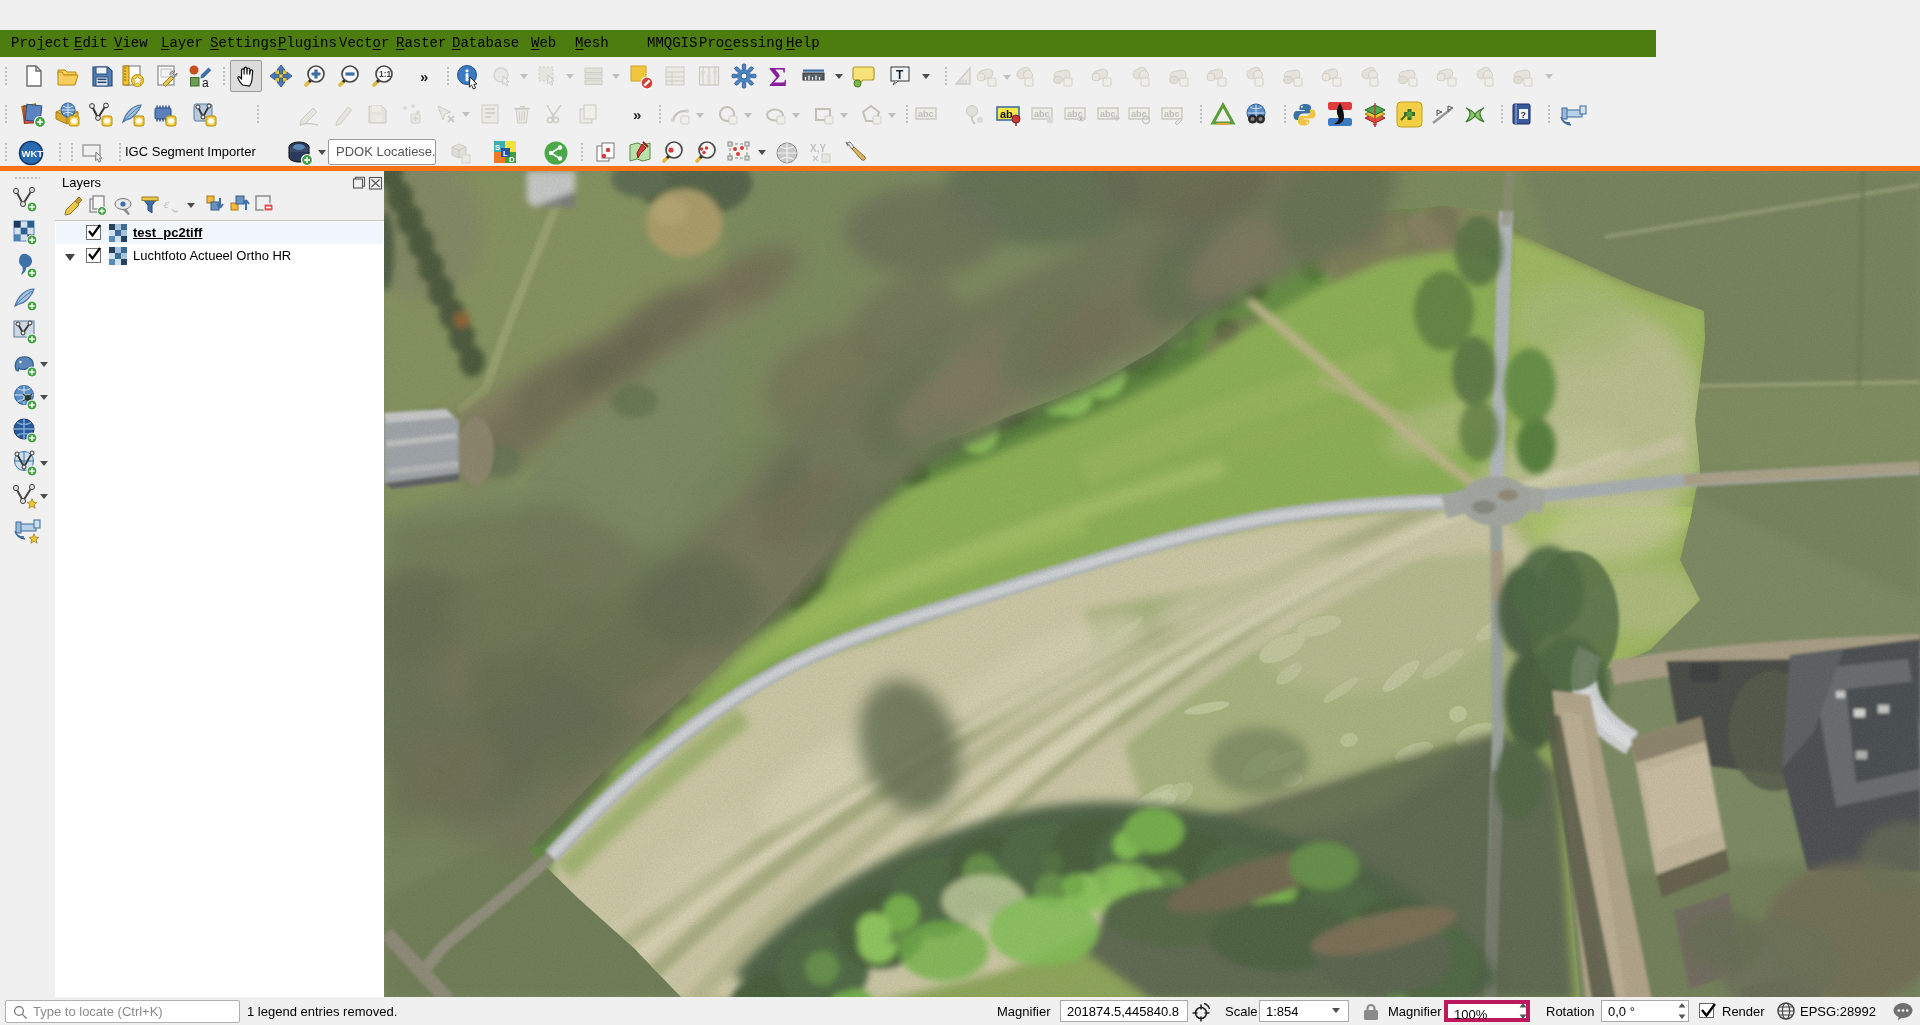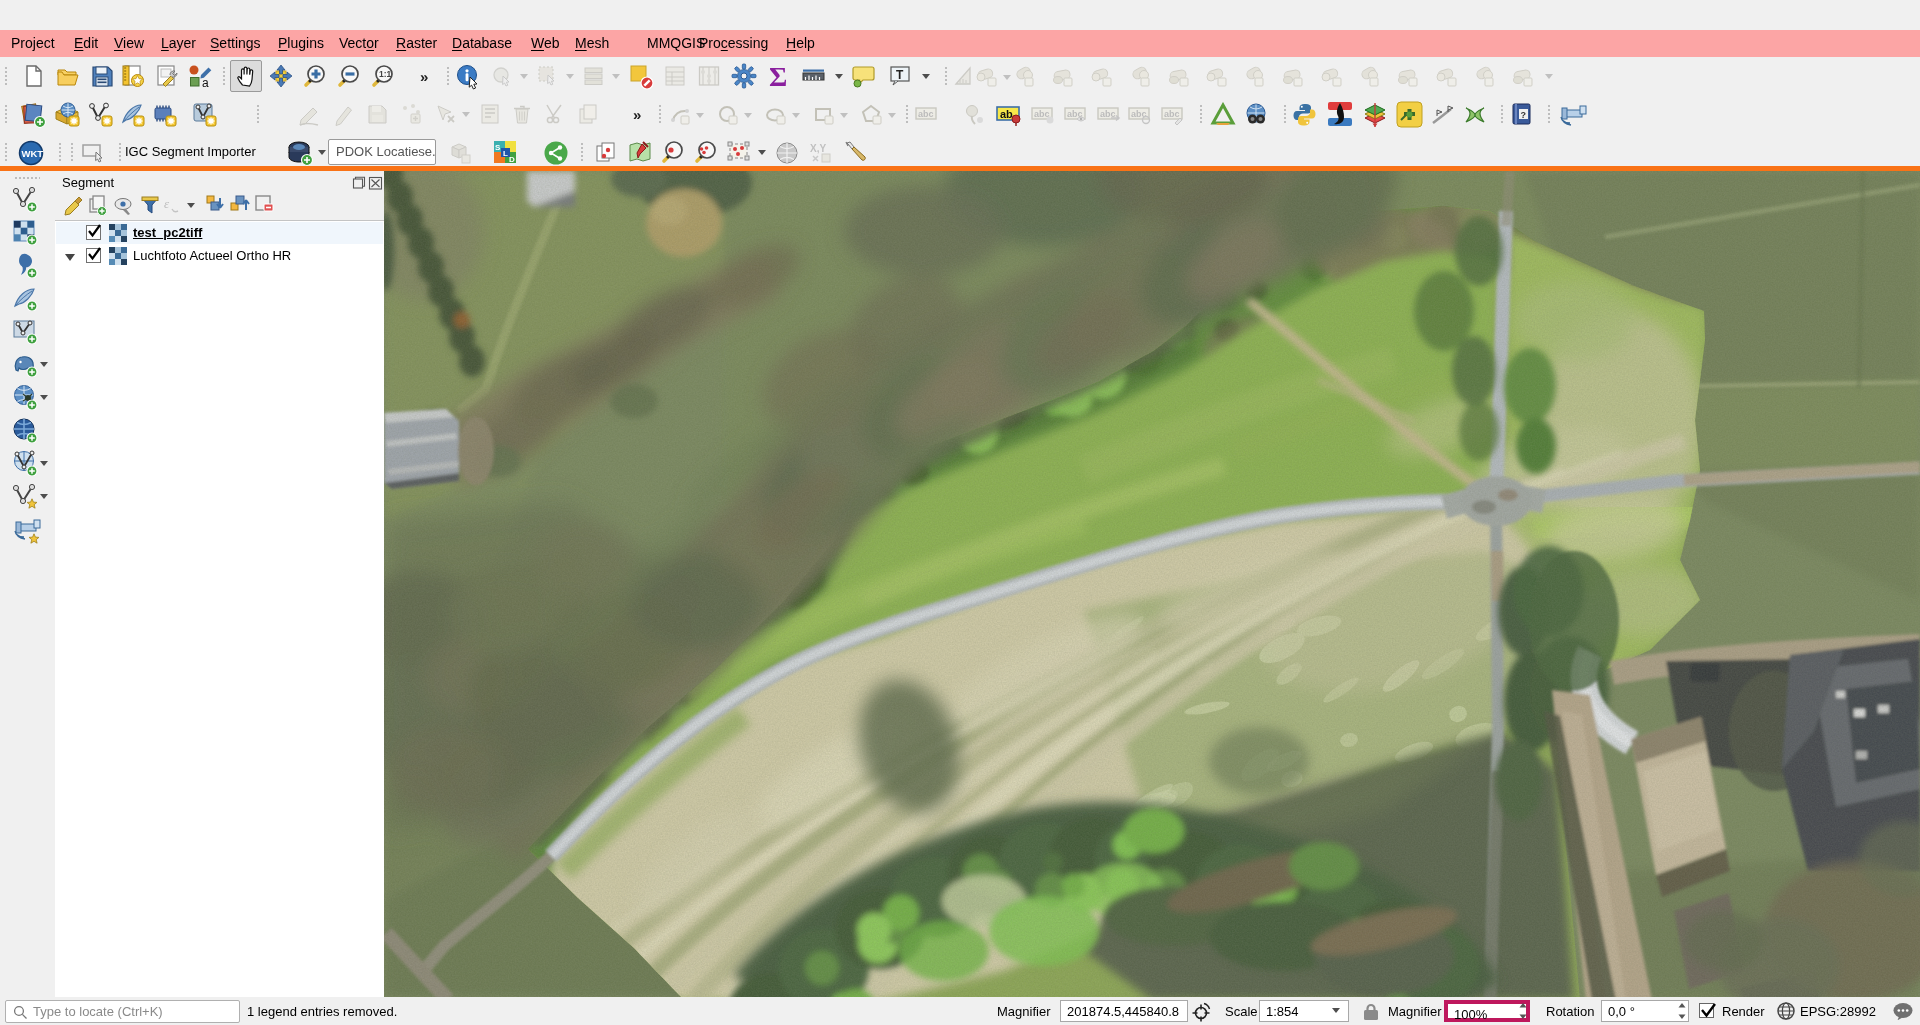--- a/index.html
+++ b/index.html
@@ -8,21 +8,21 @@
 #app{position:relative;width:1920px;height:1025px;background:#f0f0f0;overflow:hidden;}
 .grip{width:5px;background-image:radial-gradient(circle,#bdbdbd 1.1px,transparent 1.3px);background-size:4px 4px;background-position:0 1px;}
 .drop{position:absolute;width:0;height:0;border-left:4px solid transparent;border-right:4px solid transparent;border-top:5px solid #4d4d4d;}
 .dropg{position:absolute;width:0;height:0;border-left:4px solid transparent;border-right:4px solid transparent;border-top:5px solid #c0c0c0;}
 .menu{position:absolute;top:0;height:27px;line-height:27px;font-size:14px;color:#000;}
 .menu u{text-decoration:underline;text-underline-offset:2px;}
 </style>
 </head>
 <body>
 <div id="app">
-<div class="abs" style="left:0;top:30px;width:1920px;height:27px;background:#fca5a5;">
+<div class="abs" style="left:0;top:30px;width:1656px;height:27px;background:#4d7c0f;font-family:Liberation Mono, monospace;">
 <div class="menu" style="left:11px;">Pro<u>j</u>ect</div>
 <div class="menu" style="left:74px;"><u>E</u>dit</div>
 <div class="menu" style="left:114px;"><u>V</u>iew</div>
 <div class="menu" style="left:161px;"><u>L</u>ayer</div>
 <div class="menu" style="left:210px;"><u>S</u>ettings</div>
 <div class="menu" style="left:278px;"><u>P</u>lugins</div>
 <div class="menu" style="left:339px;">Vect<u>o</u>r</div>
 <div class="menu" style="left:396px;"><u>R</u>aster</div>
 <div class="menu" style="left:452px;"><u>D</u>atabase</div>
 <div class="menu" style="left:531px;"><u>W</u>eb</div>
@@ -755,21 +755,21 @@
 <div class="drop" style="left:40px;top:323px;"></div>
 <svg class="abs" style="left:12px;top:347px;" width="30" height="26" viewBox="0 0 30 26">
         <rect x="8" y="6" width="16" height="7" fill="#b8d0e8" stroke="#3a6a9a"></rect>
         <rect x="4" y="4" width="5" height="11" fill="#9ab8d8" stroke="#3a6a9a"></rect>
         <rect x="22" y="2" width="6" height="8" fill="#cfe0f0" stroke="#3a6a9a"></rect>
         <path d="M4 16 a10 7 0 0 0 8 3 M3 13 a13 10 0 0 0 10 8" fill="none" stroke="#3a6a9a" stroke-width="1.3"></path>
         <polygon points="22.0,15.8 23.4,19.1 26.9,19.4 24.2,21.7 25.1,25.2 22.0,23.3 18.9,25.2 19.8,21.7 17.1,19.4 20.6,19.1" fill="#f0c43c" stroke="#a08018" stroke-width=".8"></polygon>
       </svg>
 </div>
 <div class="abs" style="left:55px;top:171px;width:330px;height:826px;background:#f0f0f0;border-right:1px solid #c8c8c8;">
-<div class="abs" style="left:7px;top:4px;font-size:13px;color:#000;">Segment</div>
+<div class="abs" style="left:7px;top:4px;font-size:13px;color:#000;">Layers</div>
 <svg class="abs" style="left:297px;top:5px;" width="32" height="14" viewBox="0 0 32 14">
         <rect x="1.5" y="3" width="9" height="9" fill="none" stroke="#555" stroke-width="1.1"></rect>
         <path d="M3.5 3 v-1.8 h9 v9 h-1.8" fill="none" stroke="#555" stroke-width="1.1"></path>
 <rect x="17.5" y="1.5" width="12" height="11.5" fill="none" stroke="#555" stroke-width="1.1"></rect>
         <path d="M19.5 3.5 l8 7.5 M27.5 3.5 l-8 7.5" stroke="#555" stroke-width="1.1"></path>
       </svg>
 <svg class="abs" style="left:9px;top:23px;" width="320" height="24" viewBox="0 0 320 24">
 <g transform="translate(0,0)">
           <path d="M2 16 l9 -9 4 4 -9 9 -5 1 z" fill="#e8c84a" stroke="#9a7d20"></path>
           <path d="M11 7 l4 -4 3 3 -4 4 z" fill="#c89838" stroke="#9a7d20"></path>

